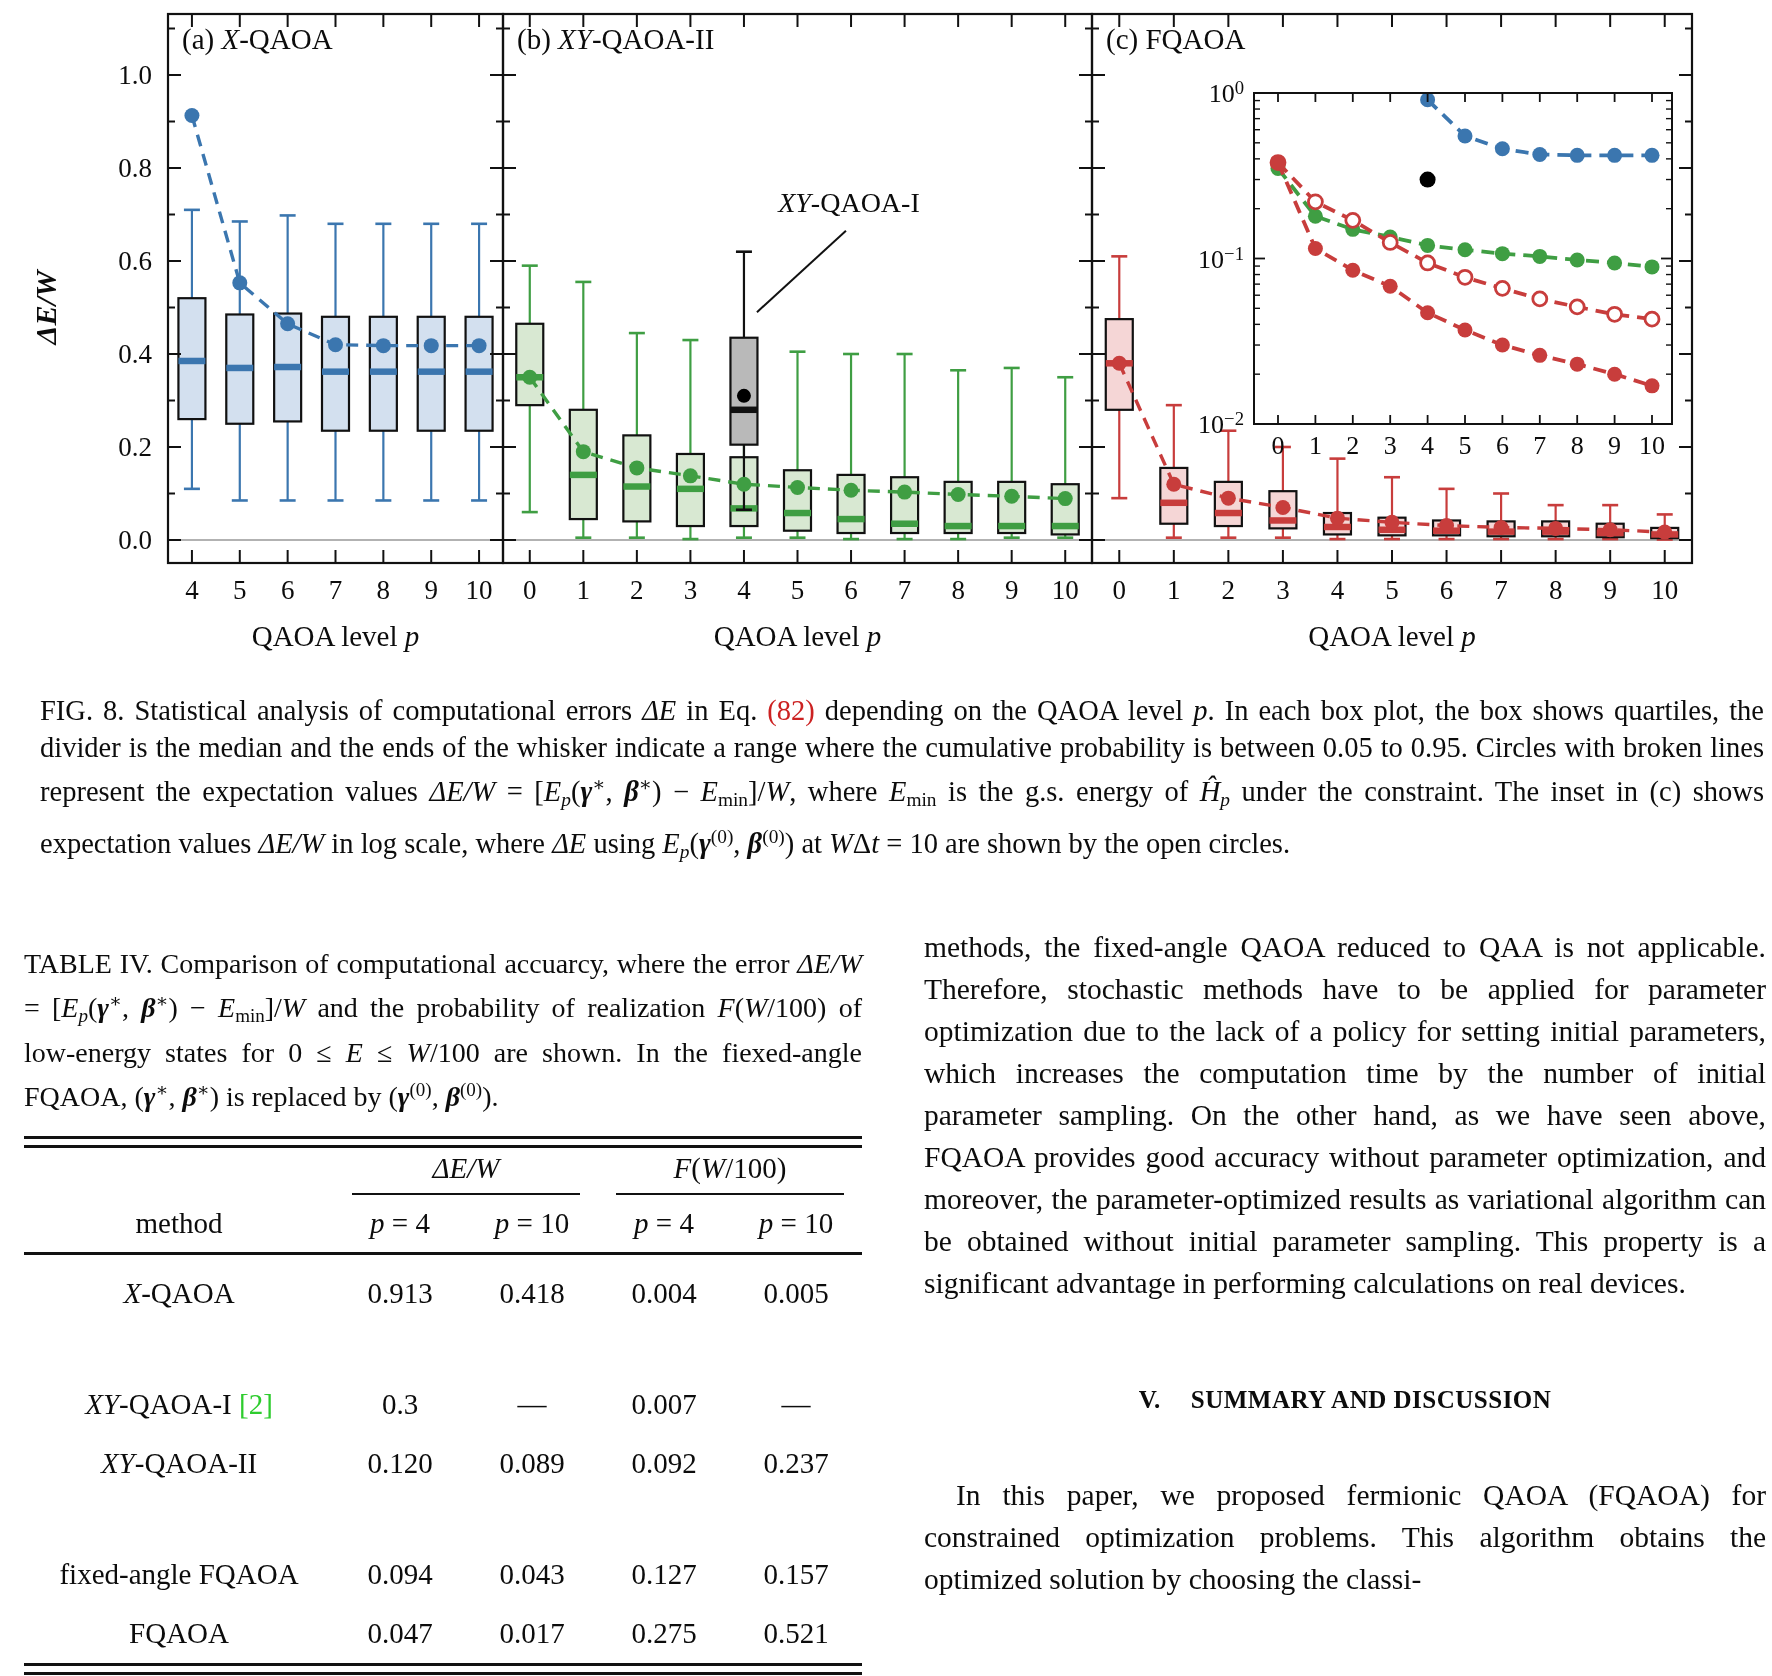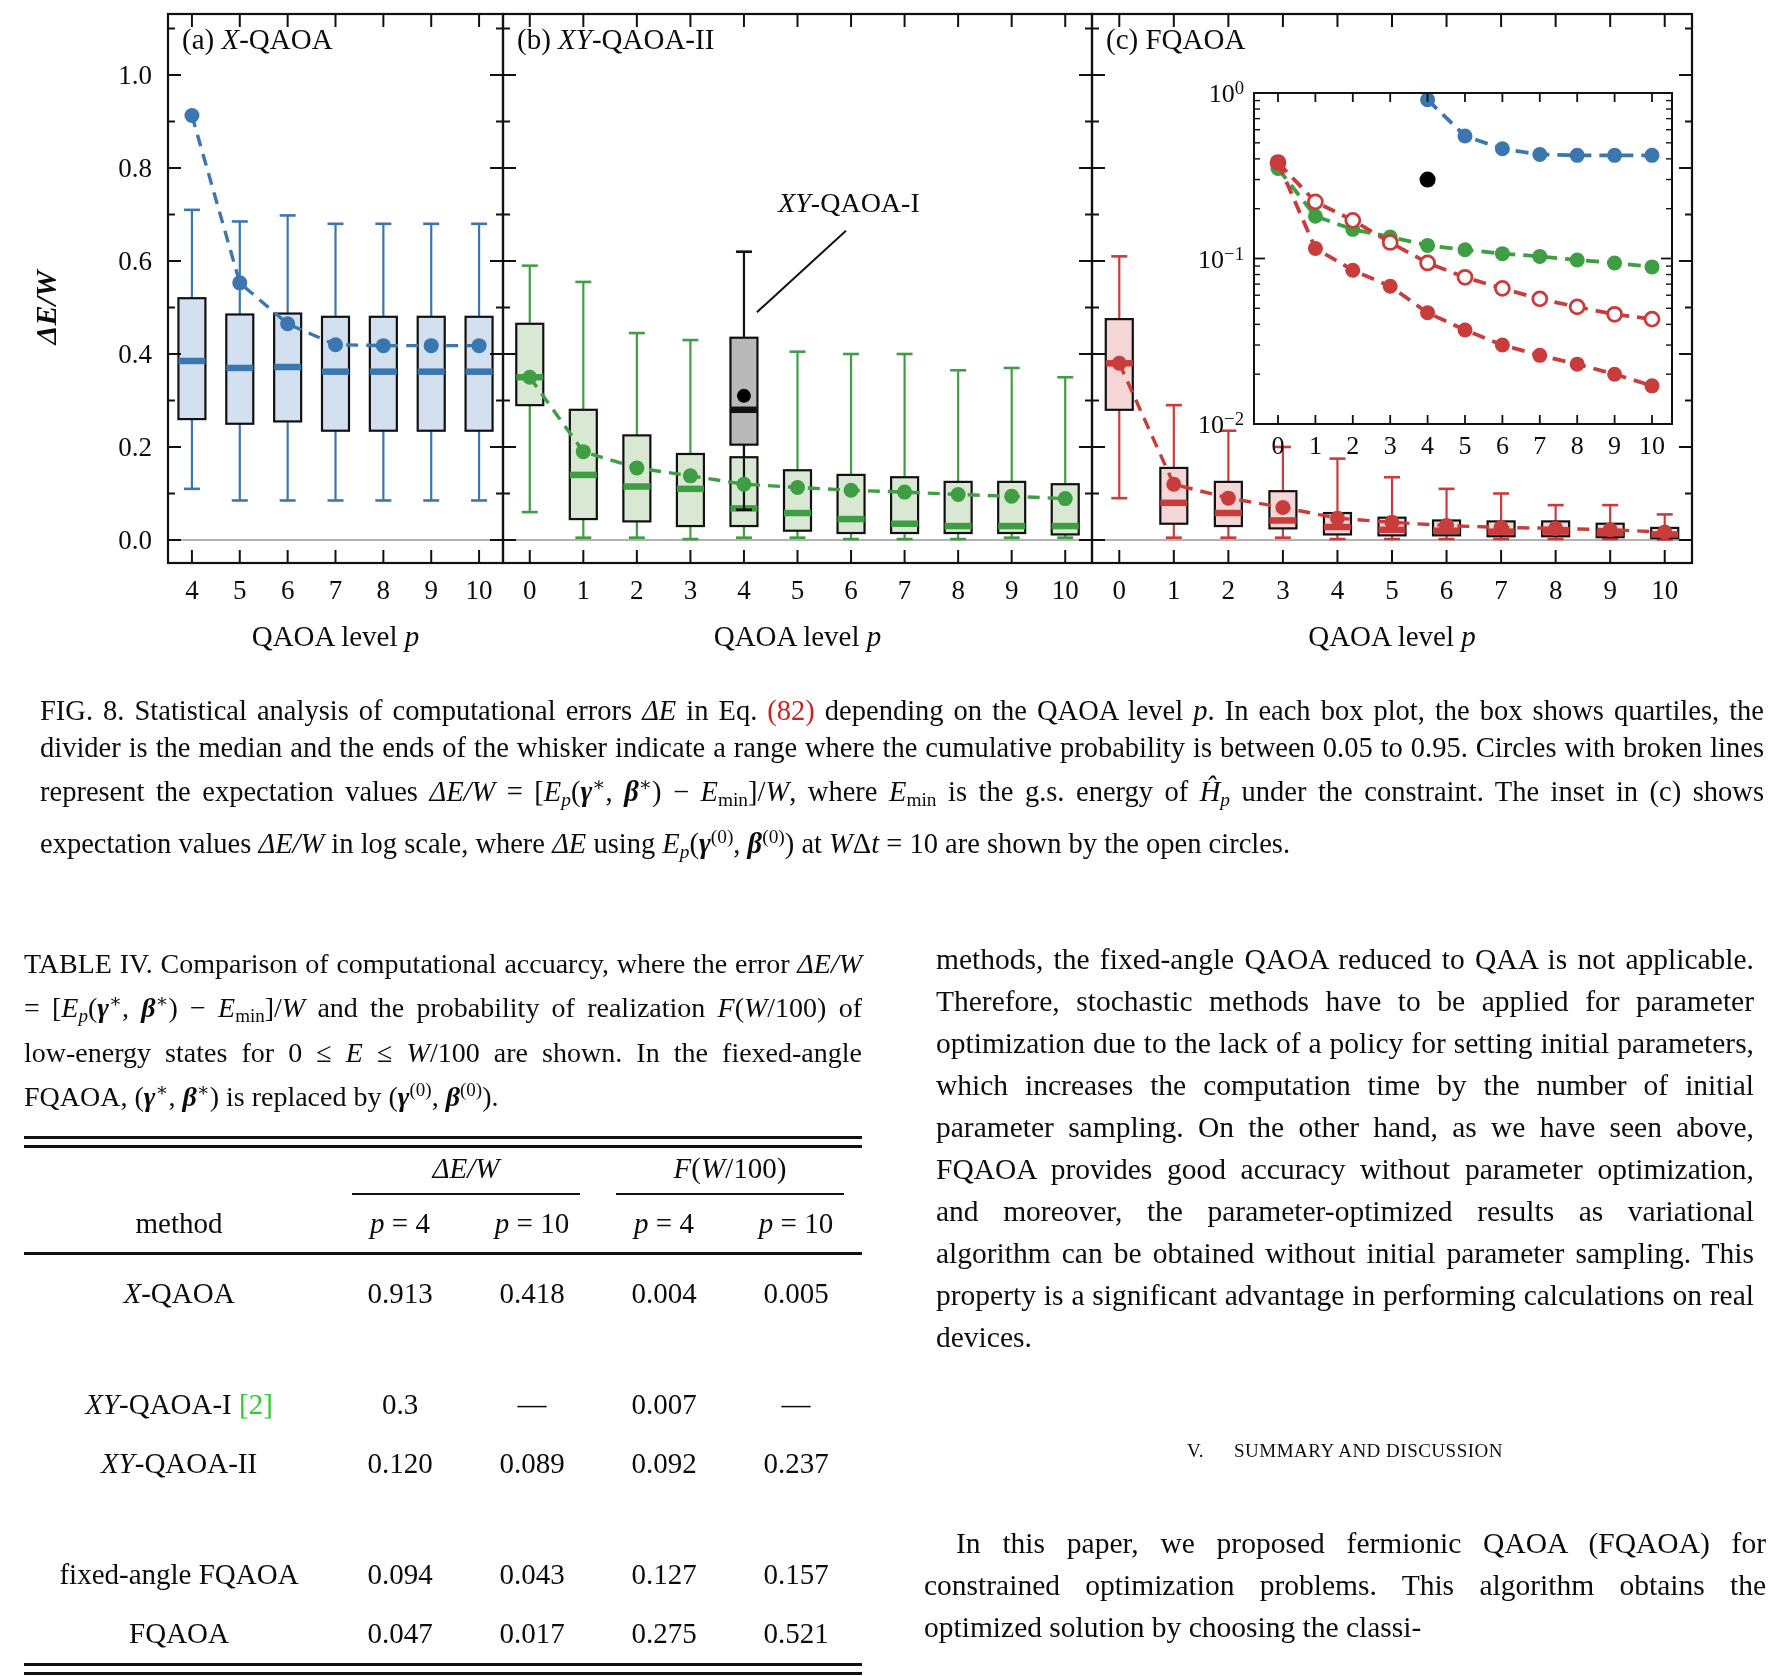--- a/index.html
+++ b/index.html
@@ -29,22 +29,22 @@
   #rule-top{margin-top:22px;}
   #tbl{width:100%;border-collapse:collapse;font-size:29px;}
   #tbl th,#tbl td{font-weight:normal;text-align:center;padding:0;}
   .grp-line{border-bottom:2.5px solid #111;padding:4px 0 8px;margin:0 18px;}
   #tbl thead{border-bottom:3px solid #111;}
   #tbl tr.subhead th{padding:12px 0 12px;}
   #tbl tbody td{padding:13px 0;}
   #tbl tbody tr:first-child td{padding-top:22px;}
   #tbl tr.spacer td{height:52px;padding:0;}
 
-  #body-para-1{font-size:29.5px;line-height:42px;text-align:justify;margin:12px;}
-  #section-heading{font-size:19px;font-weight:normal;text-align:center;
+  #body-para-1{font-size:29.5px;line-height:42px;text-align:justify;margin:0;}
+  #section-heading{font-size:25px;font-weight:bold;text-align:center;
     margin:82px 0 0 0;letter-spacing:.5px;}
   #section-heading .ht{margin-left:30px;}
   #body-para-2{font-size:29.5px;line-height:42px;text-align:justify;
     margin:60px 0 0 0;text-indent:32px;}
 
   
   .s-i{font-style:italic;}
   .s-bi{font-style:italic;font-weight:bold;}
   .s-red{color:#cc2222;}
   .s-green{color:#2ecc2e;}

